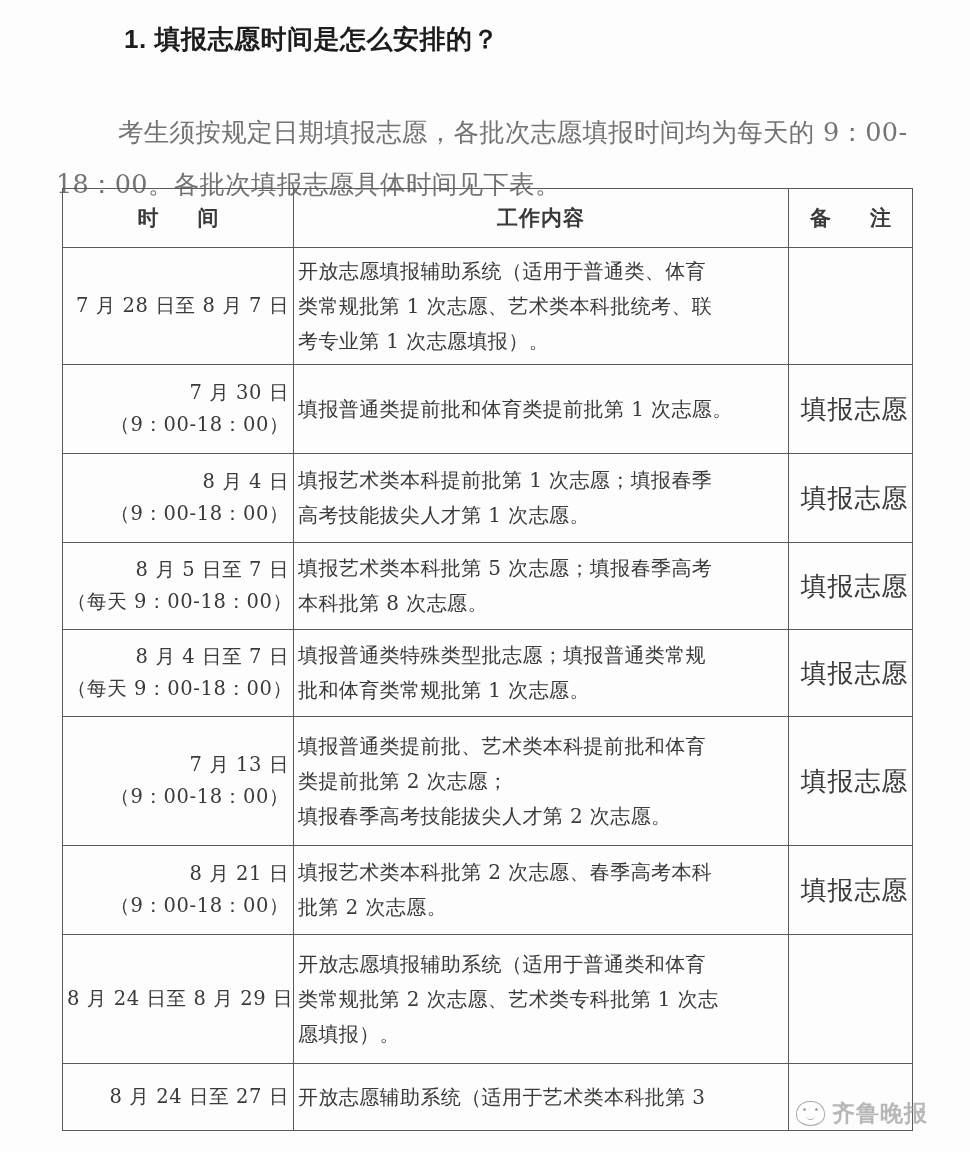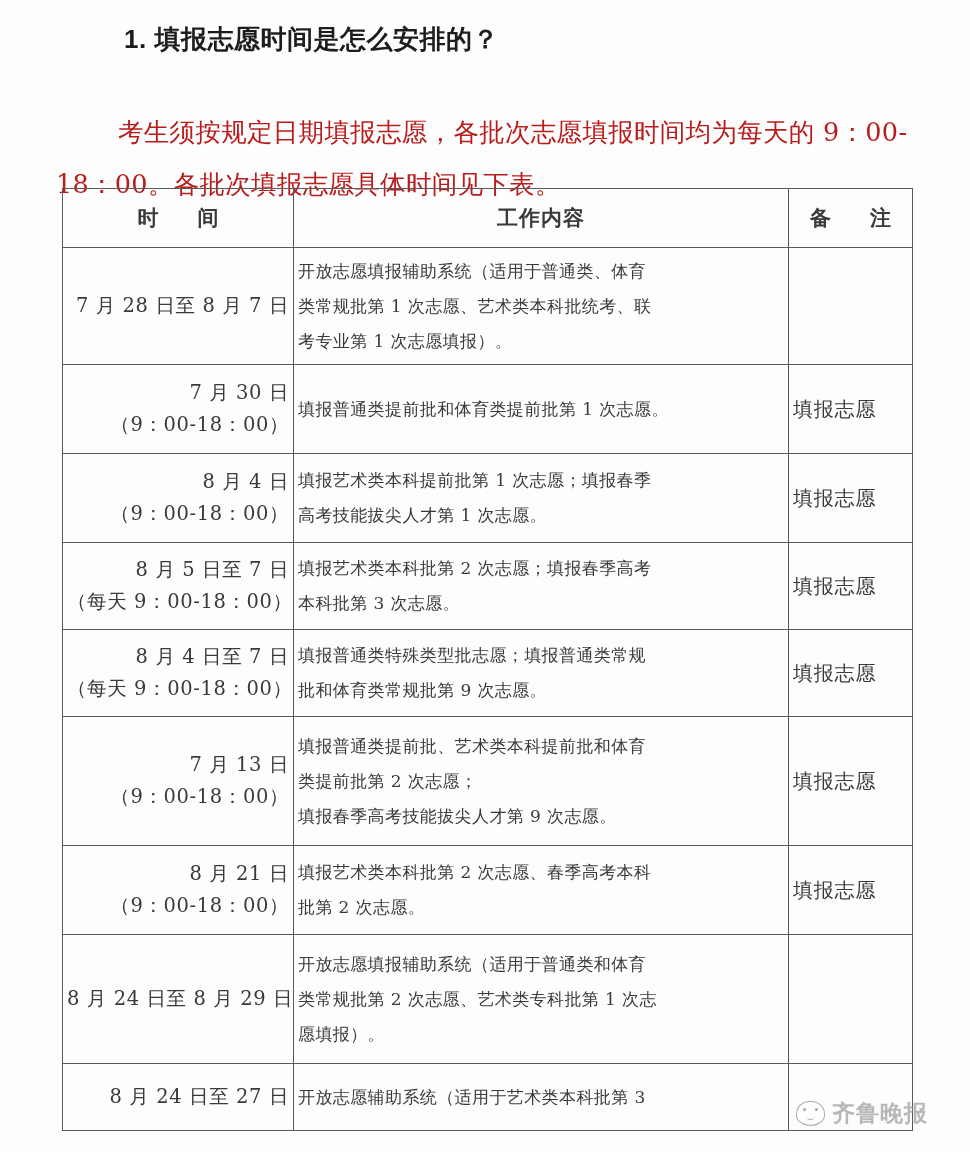--- a/index.html
+++ b/index.html
@@ -37,21 +37,21 @@
   }
 
   
   .intro {
     position: absolute;
     left: 56px;
     top: 80px;
     width: 890px;
     font-size: 25.5px;
     line-height: 52px;
-    color: #b91c1c;
+    color: #737373;
     text-indent: 62px;
     letter-spacing: 0.3px;
   }
 
   
   .sched-table {
     position: absolute;
     left: 62px;
     top: 188px;
     width: 850px;
@@ -84,30 +84,30 @@
     text-align: right;
     font-size: 19.5px;
     line-height: 32px;
     padding: 6px 4px;
     letter-spacing: 0.6px;
   }
   .cell-time .ln { display: block; white-space: nowrap; }
 
   .cell-work {
     text-align: left;
-    font-size: 17px;
+    font-size: 20px;
     line-height: 35px;
     padding: 8px 10px 8px 12px;
     letter-spacing: 0.4px;
   }
   .cell-work .ln { display: block; }
 
   .cell-remark {
-    text-align: left;
-    font-size: 20px;
+    text-align: right;
+    font-size: 26px;
     letter-spacing: 0.8px;
     padding: 4px 2px;
   }
   tr.r1    td { height: 108px; }
   tr.r2    td { height: 80px; }
   tr.r3    td { height: 80px; }
   tr.r4    td { height: 78px; }
   tr.r5    td { height: 78px; }
   tr.r6    td { height: 120px; }
   tr.r7    td { height: 80px; }
@@ -216,45 +216,45 @@
             <span class="ln">高考技能拔尖人才第 1 次志愿。</span>
           </td>
         <td class="cell-remark">填报志愿</td>
       </tr>
       <tr class="r4">
         <td class="cell-time">
             <span class="ln">8 月 5 日至 7 日</span>
             <span class="ln">（每天 9：00-18：00）</span>
           </td>
         <td class="cell-work">
-            <span class="ln">填报艺术类本科批第 2 次志愿；填报春季高考</span>
-            <span class="ln">本科批第 3 次志愿。</span>
+            <span class="ln">填报艺术类本科批第 5 次志愿；填报春季高考</span>
+            <span class="ln">本科批第 8 次志愿。</span>
           </td>
         <td class="cell-remark">填报志愿</td>
       </tr>
       <tr class="r5">
         <td class="cell-time">
             <span class="ln">8 月 4 日至 7 日</span>
             <span class="ln">（每天 9：00-18：00）</span>
           </td>
         <td class="cell-work">
             <span class="ln">填报普通类特殊类型批志愿；填报普通类常规</span>
-            <span class="ln">批和体育类常规批第 9 次志愿。</span>
+            <span class="ln">批和体育类常规批第 1 次志愿。</span>
           </td>
         <td class="cell-remark">填报志愿</td>
       </tr>
       <tr class="r6">
         <td class="cell-time">
             <span class="ln">7 月 13 日</span>
             <span class="ln">（9：00-18：00）</span>
           </td>
         <td class="cell-work">
             <span class="ln">填报普通类提前批、艺术类本科提前批和体育</span>
             <span class="ln">类提前批第 2 次志愿；</span>
-            <span class="ln">填报春季高考技能拔尖人才第 9 次志愿。</span>
+            <span class="ln">填报春季高考技能拔尖人才第 2 次志愿。</span>
           </td>
         <td class="cell-remark">填报志愿</td>
       </tr>
       <tr class="r8">
         <td class="cell-time">
             <span class="ln">8 月 21 日</span>
             <span class="ln">（9：00-18：00）</span>
           </td>
         <td class="cell-work">
             <span class="ln">填报艺术类本科批第 2 次志愿、春季高考本科</span>

